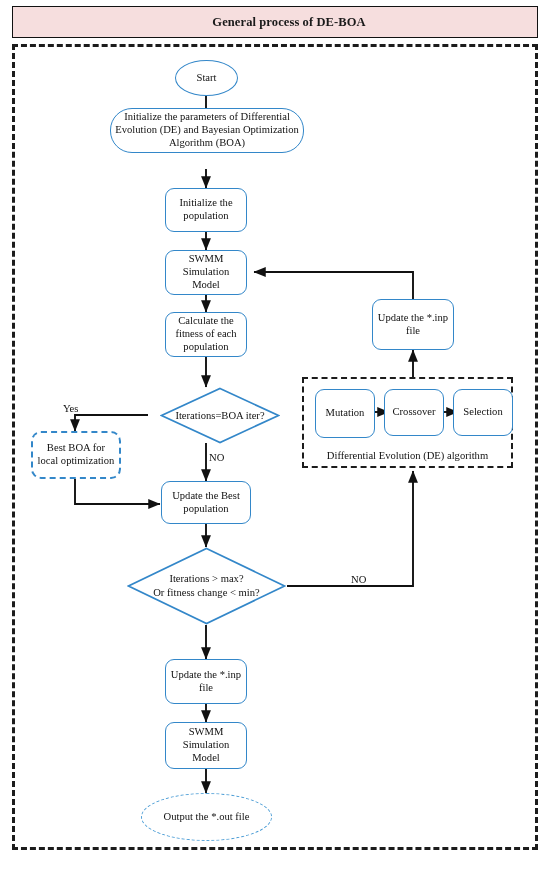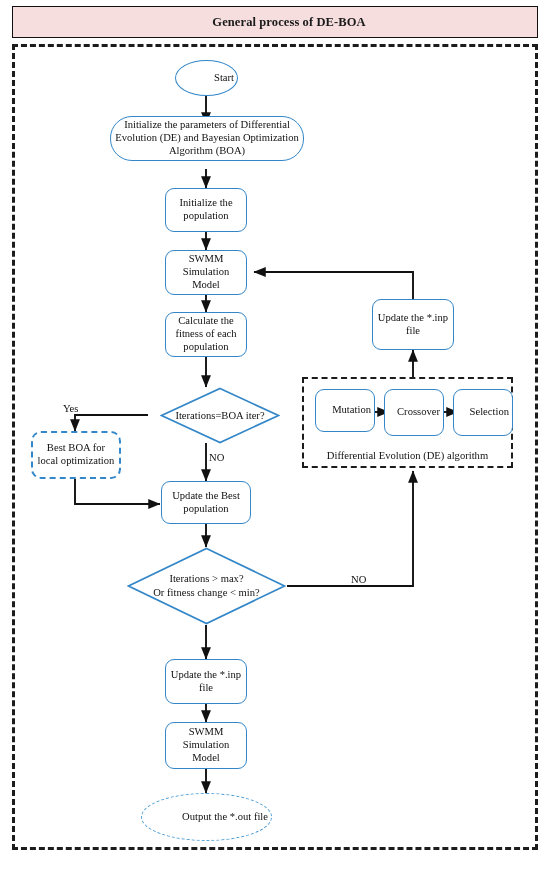--- a/index.html
+++ b/index.html
@@ -44,21 +44,21 @@
     color: #1a1a1a;
     letter-spacing: .1px;
   }
 
   
   .node {
     position: absolute;
     box-sizing: border-box;
     display: flex;
     align-items: center;
-    justify-content: flex-end;
+    justify-content: center;
     text-align: center;
     color: #111111;
     font-size: 10.6px;
     line-height: 1.22;
     background: #ffffff;
   }
   .rrect {
     border: 1.7px solid #3387c9;
     border-radius: 9px;
   }
@@ -177,21 +177,21 @@
       <line x1="374" y1="412" x2="389" y2="412" marker-end="url(#ah)"></line>
 
       <line x1="443" y1="412" x2="458" y2="412" marker-end="url(#ah)"></line>
     </g>
   </svg>
 
   <div class="node ellipse" style="left:175px; top:60px; width:63px; height:36px;">
     <span class="label">Start</span>
   </div>
 
-  <div class="node rrect" style="left:110px; top:116px; width:194px; height:45px; border-radius:22px;">
+  <div class="node rrect" style="left:110px; top:108px; width:194px; height:45px; border-radius:22px;">
     <span class="label">Initialize the parameters of Differential Evolution (DE) and Bayesian Optimization Algorithm (BOA)</span>
   </div>
 
   <div class="node rrect" style="left:165px; top:188px; width:82px; height:44px;">
     <span class="label">Initialize the population</span>
   </div>
 
   <div class="node rrect" style="left:165px; top:250px; width:82px; height:45px;">
     <span class="label">SWMM Simulation Model</span>
   </div>
@@ -226,21 +226,21 @@
   </div>
 
   <div class="node rrect" style="left:372px; top:299px; width:82px; height:51px;">
     <span class="label">Update the *.inp file</span>
   </div>
 
   <div class="de-group" style="left:302px; top:377px; width:211px; height:91px;">
     <div class="de-caption" style="left:0; bottom:5px;">Differential Evolution (DE) algorithm</div>
   </div>
 
-  <div class="node rrect" style="left:315px; top:389px; width:60px; height:43px;">
+  <div class="node rrect" style="left:315px; top:389px; width:60px; height:49px;">
     <span class="label">Mutation</span>
   </div>
 
   <div class="node rrect" style="left:384px; top:389px; width:60px; height:47px;">
     <span class="label">Crossover</span>
   </div>
 
   <div class="node rrect" style="left:453px; top:389px; width:60px; height:47px;">
     <span class="label">Selection</span>
   </div>

